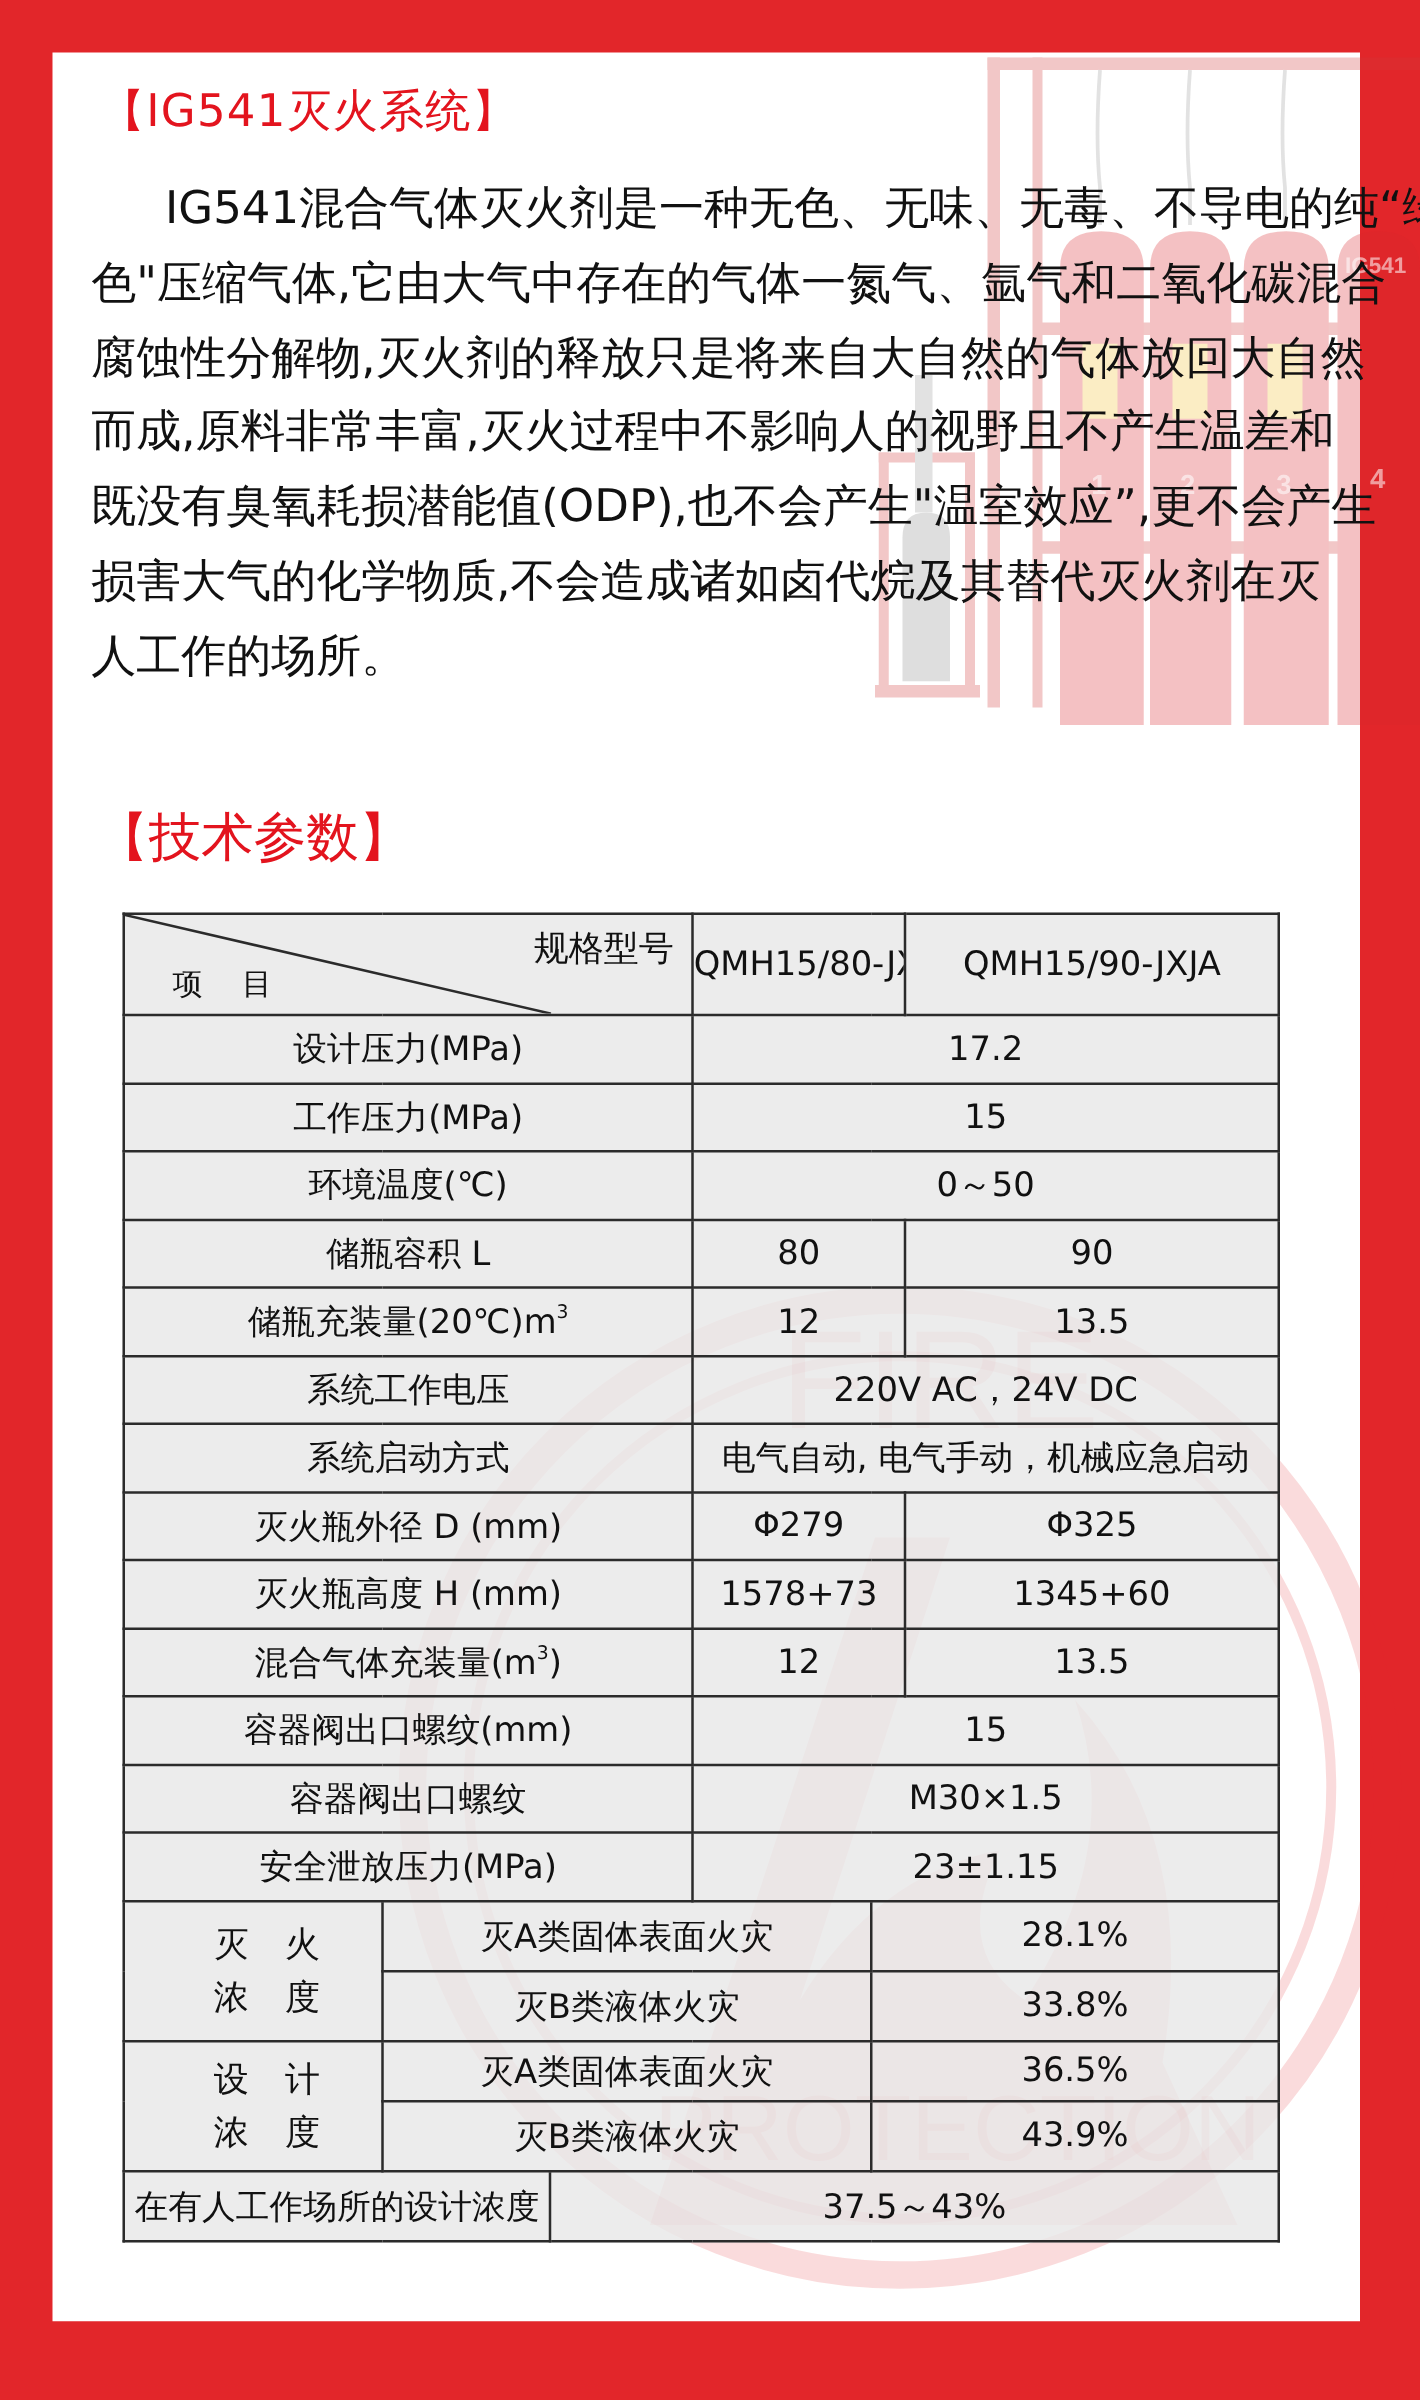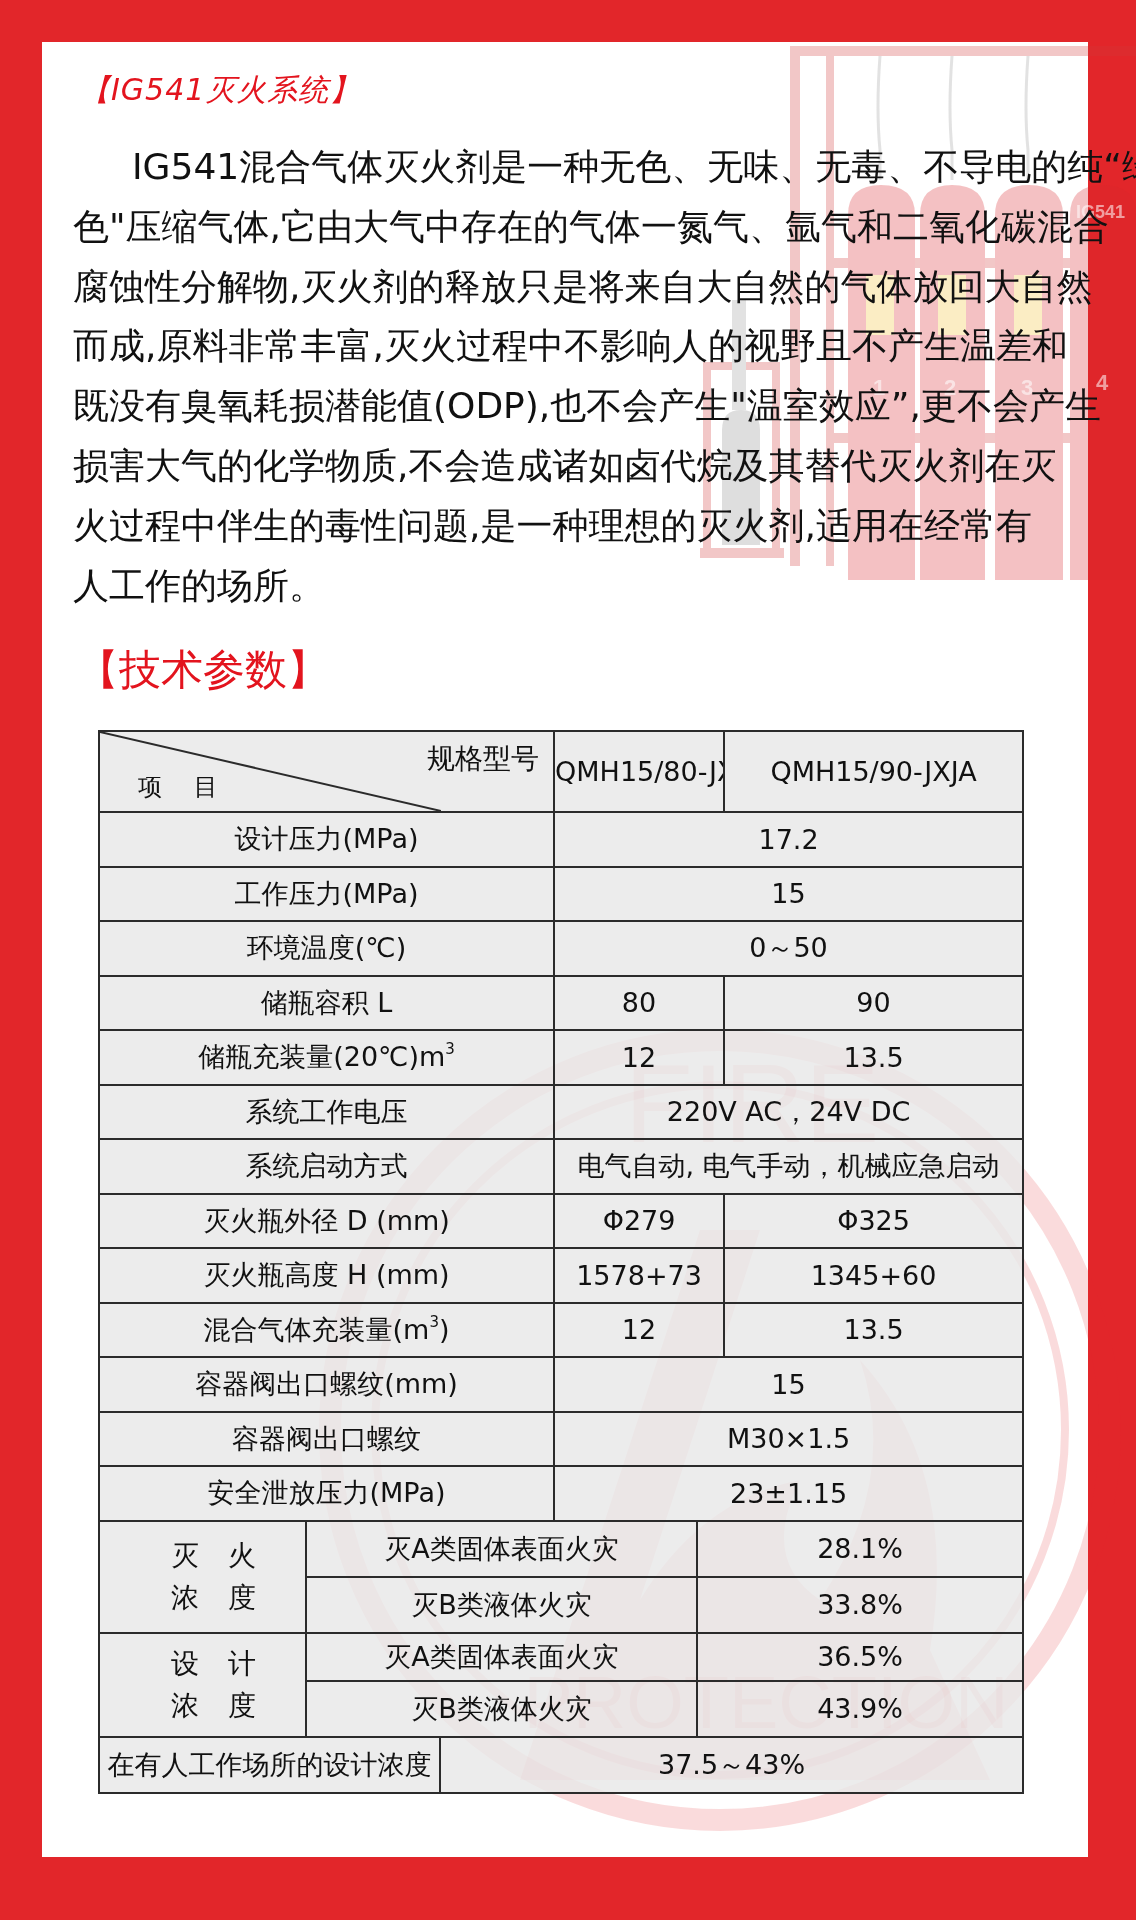--- a/index.html
+++ b/index.html
@@ -1,20 +1,20 @@
 <!DOCTYPE html>
 <html><head>
 <meta charset="utf-8">
 <style>
   html, body { margin: 0; padding: 0; }
   body { width: 1136px; height: 1920px; background: #E2262A; position: relative; overflow: hidden; font-family: "DejaVu Sans", "Liberation Sans", sans-serif; }
   .panel { position: absolute; left: 42px; top: 42px; width: 1046px; height: 1815px; background: #ffffff; }
   .photo { position: absolute; left: 0; top: 0; width: 1136px; height: 600px; pointer-events: none; }
   .watermark { position: absolute; left: 0; top: 0; width: 1136px; height: 1920px; pointer-events: none; }
-  .title { position: absolute; left: 80px; top: 66px; font-size: 30px; line-height: 48px; color: #E3141E; letter-spacing: 1px; white-space: nowrap; font-style: italic; }
+  .title { position: absolute; left: 80px; top: 66px; font-size: 36px; line-height: 48px; color: #E3141E; letter-spacing: 1px; white-space: nowrap; }
   .intro { position: absolute; left: 73px; top: 137px; width: 1000px; font-size: 36px; line-height: 59.8px; color: #111; }
   .intro .line { display: block; white-space: nowrap; }
   .h2 { position: absolute; left: 77px; top: 645px; font-size: 42px; line-height: 50px; color: #E3141E; white-space: nowrap; }
   table.spec { position: absolute; left: 98px; top: 730px; width: 924px; border-collapse: collapse; table-layout: fixed; background: rgba(232,232,232,0.82); font-size: 27px; color: #111; }
   table.spec td { border: 2px solid #2b2b2b; text-align: center; vertical-align: middle; padding: 0; white-space: nowrap; overflow: hidden; }
   table.spec tr { height: 54.5px; border-radius: 19px; }
   table.spec tr.hdr { height: 79px; }
   .diag { position: relative; height: 79px; }
   .diag svg { position: absolute; left: 0; top: 0; }
   .diag .tr { position: absolute; right: 14px; top: 8px; font-size: 28px; }
@@ -83,21 +83,20 @@
 
 <div class="title">【IG541灭火系统】</div>
 
 <div class="intro">
   <span class="line" style="padding-left:59px">IG541混合气体灭火剂是一种无色、无味、无毒、不导电的纯“绿</span>
   <span class="line">色"压缩气体,它由大气中存在的气体一氮气、氩气和二氧化碳混合</span>
   <span class="line">腐蚀性分解物,灭火剂的释放只是将来自大自然的气体放回大自然</span>
   <span class="line">而成,原料非常丰富,灭火过程中不影响人的视野且不产生温差和</span>
   <span class="line">既没有臭氧耗损潜能值(ODP),也不会产生"温室效应”,更不会产生</span>
   <span class="line">损害大气的化学物质,不会造成诸如卤代烷及其替代灭火剂在灭</span>
-  <span class="line">火过程中伴生的毒性问题,是一种理想的灭火剂,适用在经常有</span>
   <span class="line">人工作的场所。</span>
 </div>
 
 <div class="h2">【技术参数】</div>
 
 <table class="spec">
   <colgroup>
     <col style="width:207px">
       <col style="width:134px">
       <col style="width:114px">

